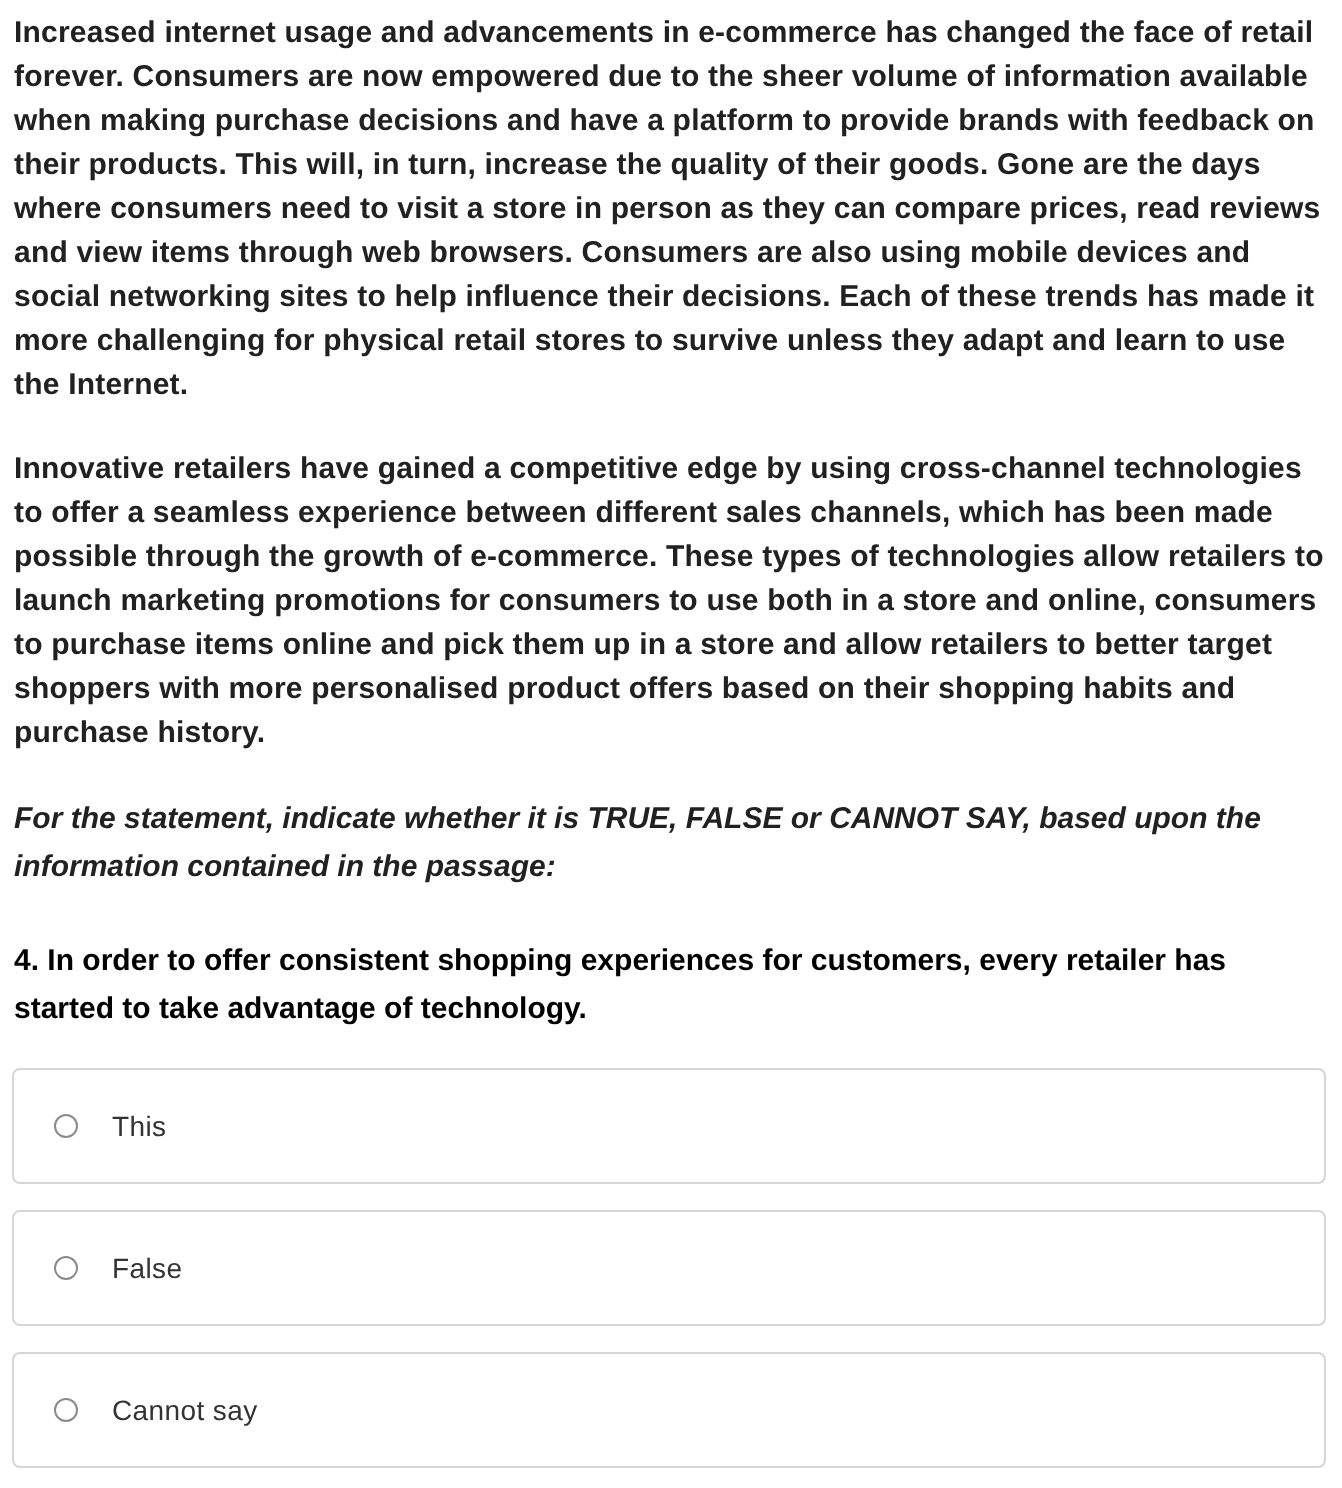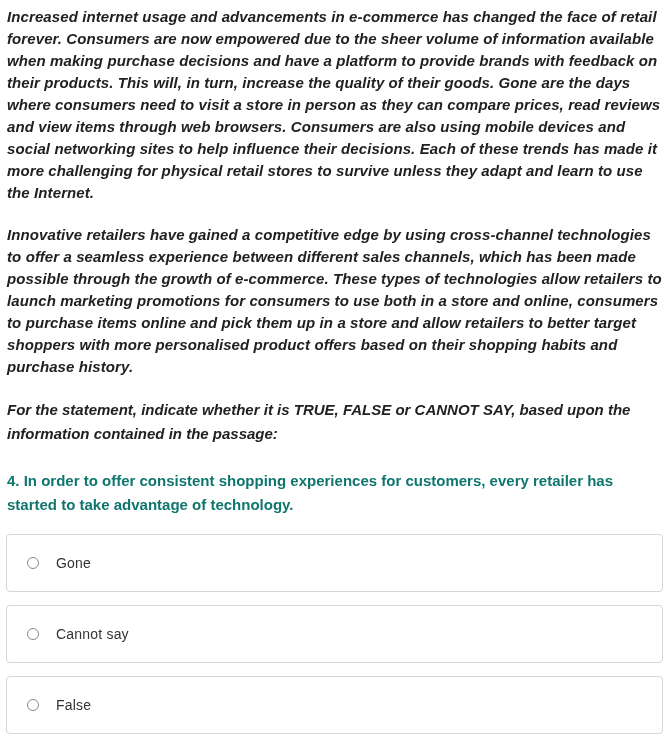--- a/index.html
+++ b/index.html
@@ -10,21 +10,20 @@
     font-family: "Liberation Sans", sans-serif;
   }
   .page {
     width: 671px;
     height: 744px;
     background: #ffffff;
     padding: 6px 7px 0 7px;
     overflow: hidden;
   }
   .passage {
-    font-style: italic;
     font-weight: bold;
     font-size: 15px;
     line-height: 22px;
     color: #212121;
     letter-spacing: 0.1px;
     margin: 0 0 20px 0;
   }
   .passage.second {
   }
   .instruction {
@@ -32,21 +31,21 @@
     font-size: 15px;
     line-height: 24px;
     color: #212121;
     margin: 0 0 23px 0;
     font-style: italic;
   }
   .question {
     font-weight: bold;
     font-size: 15px;
     line-height: 24px;
-    color: #0f766e;
+    color: #000000;
     margin: 0 0 17px 0;
   }
   .options {
     margin: 0;
   }
   .option-box {
     width: 657px;
     height: 58px;
     border: 1px solid #d6d6d6;
     border-radius: 4px;
@@ -83,28 +82,28 @@
   <p class="passage second">Innovative retailers have gained a competitive edge by using cross-channel technologies to offer a seamless experience between different sales channels, which has been made possible through the growth of e-commerce. These types of technologies allow retailers to launch marketing promotions for consumers to use both in a store and online, consumers to purchase items online and pick them up in a store and allow retailers to better target shoppers with more personalised product offers based on their shopping habits and purchase history.</p>
 
   <p class="instruction">For the statement, indicate whether it is TRUE, FALSE or CANNOT SAY, based upon the information contained in the passage:</p>
 
   <p class="question">4. In order to offer consistent shopping experiences for customers, every retailer has started to take advantage of technology.</p>
 
   <div class="options">
 
     <div class="option-box">
       <span class="radio"></span>
-      <span class="option-label">Gone</span>
+      <span class="option-label">This</span>
+    </div>
+
+    <div class="option-box">
+      <span class="radio"></span>
+      <span class="option-label">False</span>
     </div>
 
     <div class="option-box">
       <span class="radio"></span>
       <span class="option-label">Cannot say</span>
     </div>
 
-    <div class="option-box">
-      <span class="radio"></span>
-      <span class="option-label">False</span>
-    </div>
-
   </div>
 
 </div>
 
 </body></html>

